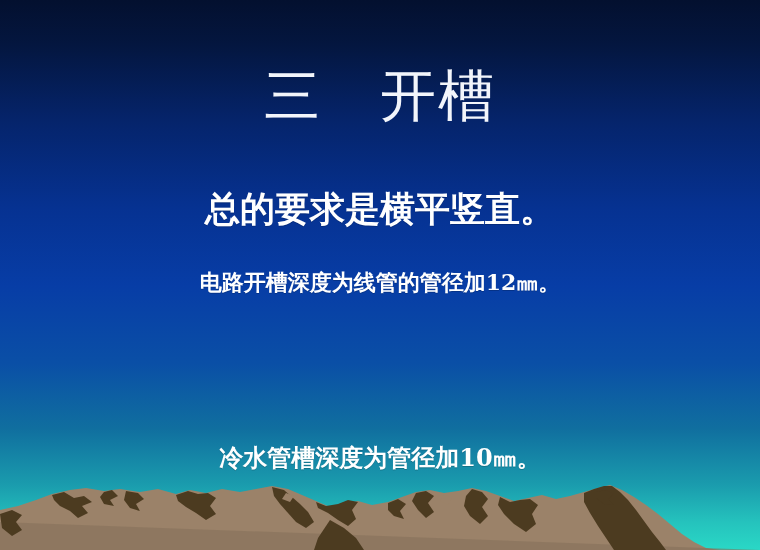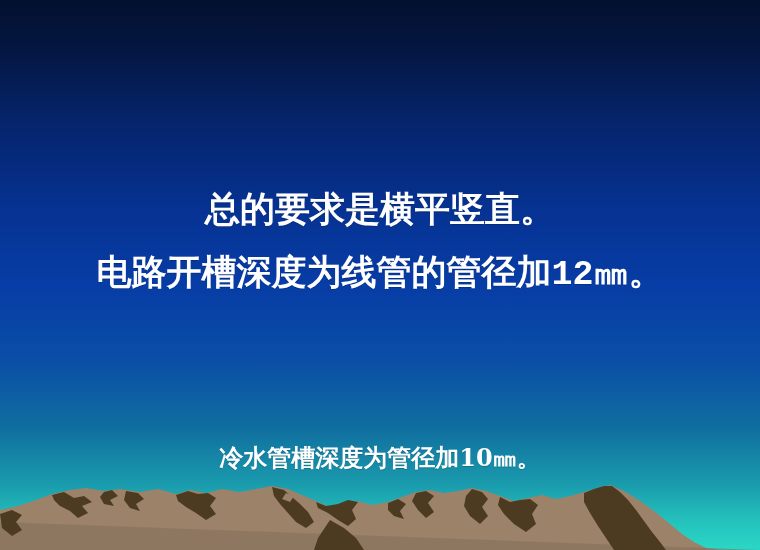--- a/index.html
+++ b/index.html
@@ -59,21 +59,21 @@
     width: 760px;
     text-align: center;
     color: #ffffff;
     font-family: "DejaVu Serif", "Liberation Serif", serif;
     font-weight: 700;
     line-height: 1.1;
     white-space: pre;
     text-shadow: 0 1px 0 rgba(0,0,0,0.18);
   }
   .line-1 { top: 190px; font-size: 35px; }
-  .line-2 { top: 256px; font-size: 35px; font-family: Liberation Mono, monospace; }
+  .line-2 { top: 270px; font-size: 22px; }
   .line-3 { top: 360px; font-size: 35px; }
   .line-4 { top: 445px; font-size: 24px; }
 </style>
 </head>
 <body>
 
 <div id="slide">
 
   <svg id="scenery" viewBox="0 0 760 70" preserveAspectRatio="none" aria-hidden="true">
 
@@ -105,20 +105,21 @@
     <path d="M472,9 L482,12 L488,19 L482,27 L488,36 L480,44 L470,36 L464,26
              L466,16 Z" fill="#4c3b20"></path>
     <path d="M500,17 L510,22 L520,20 L530,19 L538,25 L532,34 L536,44 L526,52
              L514,44 L504,34 L498,25 Z" fill="#4c3b20"></path>
     <path d="M584,13 L594,9 L604,6 L612,6 L620,12 L628,20 L636,30 L644,41
              L652,52 L660,62 L666,70 L614,70 L606,58 L598,46 L590,33 L584,22 Z" fill="#4c3b20"></path>
     <path d="M596,12 L606,10 L614,14 L608,19 L614,25 L604,24 L596,18 Z" fill="#4c3b20"></path>
     <path d="M0,34 L12,30 L22,35 L16,42 L22,50 L12,56 L2,48 Z" fill="#4c3b20"></path>
   </svg>
 
+  <div class="slide-title">三　开槽</div>
 
   <div class="body-line line-1">总的要求是横平竖直。</div>
 
   <div class="body-line line-2">电路开槽深度为线管的管径加12㎜。</div>
 
 
   <div class="body-line line-4">冷水管槽深度为管径加10㎜。</div>
 
 </div>
 

